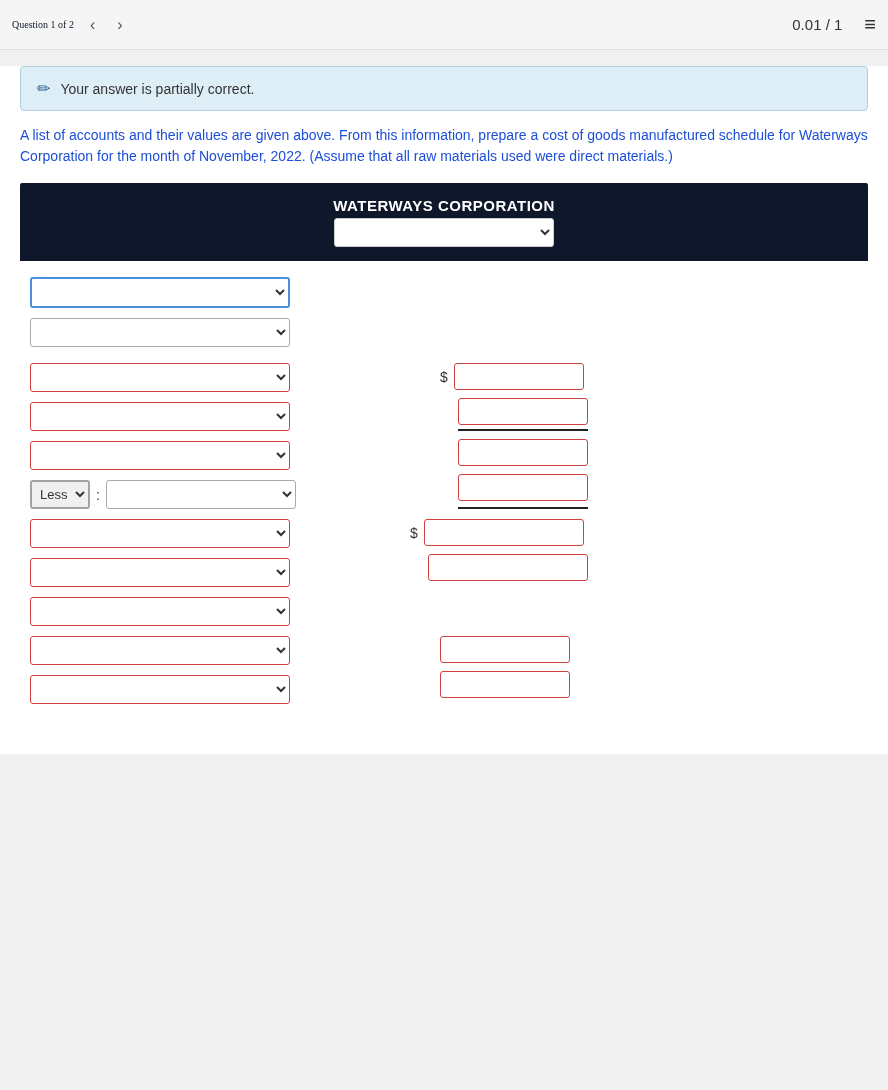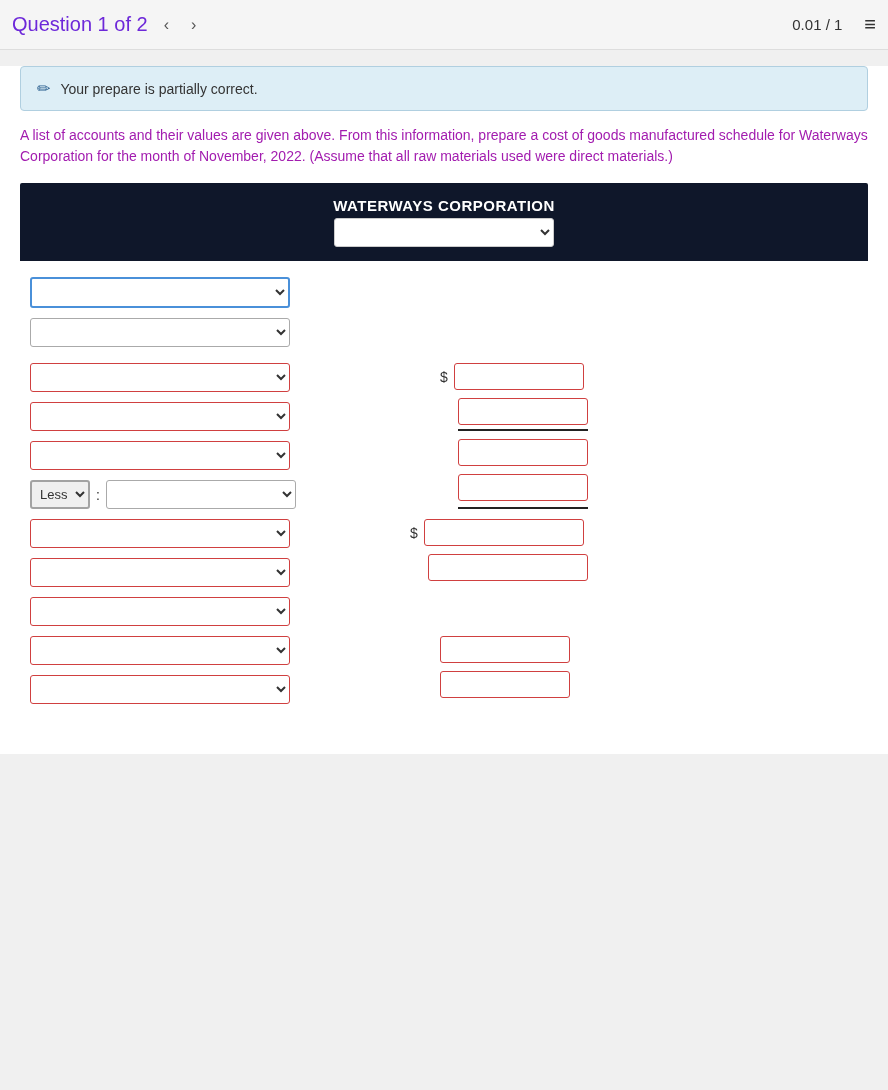--- a/index.html
+++ b/index.html
@@ -24,23 +24,24 @@
       border-bottom: 1px solid #ddd;
       padding: 8px 12px;
       height: 50px;
     }
     .top-bar-left {
       display: flex;
       align-items: center;
       gap: 10px;
     }
     .question-label {
-      font-size: 20px;
+      font-size: 10px;
       font-weight: normal;
-      color: #6d28d9;
+      color: #0f172a;
+      font-family: Liberation Serif, serif;
     }
     .nav-arrow {
       background: none;
       border: none;
       font-size: 16px;
       color: #555;
       cursor: pointer;
       padding: 2px 6px;
     }
     .top-bar-right {
@@ -81,21 +82,21 @@
       font-size: 16px;
     }
     .partial-text {
       color: #333;
       font-size: 14px;
     }
 
     
     .instructions {
       font-size: 14px;
-      color: #a21caf;
+      color: #1d4ed8;
       line-height: 1.5;
       margin-bottom: 16px;
     }
 
     
     .schedule-header {
       background: #0f172a;
       color: #fff;
       text-align: center;
       padding: 14px 10px 14px 10px;
@@ -235,21 +236,21 @@
   <div class="top-bar-right">
     <span class="score-label">0.01 / 1</span>
     <span class="list-icon">≡</span>
   </div>
 </div>
 
 <div class="main-content">
 
   <div class="partial-banner">
     <span class="pencil-icon">✏</span>
-    <span class="partial-text">Your prepare is partially correct.</span>
+    <span class="partial-text">Your answer is partially correct.</span>
   </div>
 
   <div class="instructions">A list of accounts and their values are given above. From this information, prepare a cost of goods manufactured schedule for Waterways Corporation for the month of November, 2022. (Assume that all raw materials used were direct materials.)</div>
 
   <div class="schedule-header">
     <div class="corp-name">WATERWAYS CORPORATION</div>
     <div class="header-dropdown-wrap">
       <select class="header-dropdown">
         <option value=""></option>
       </select>

